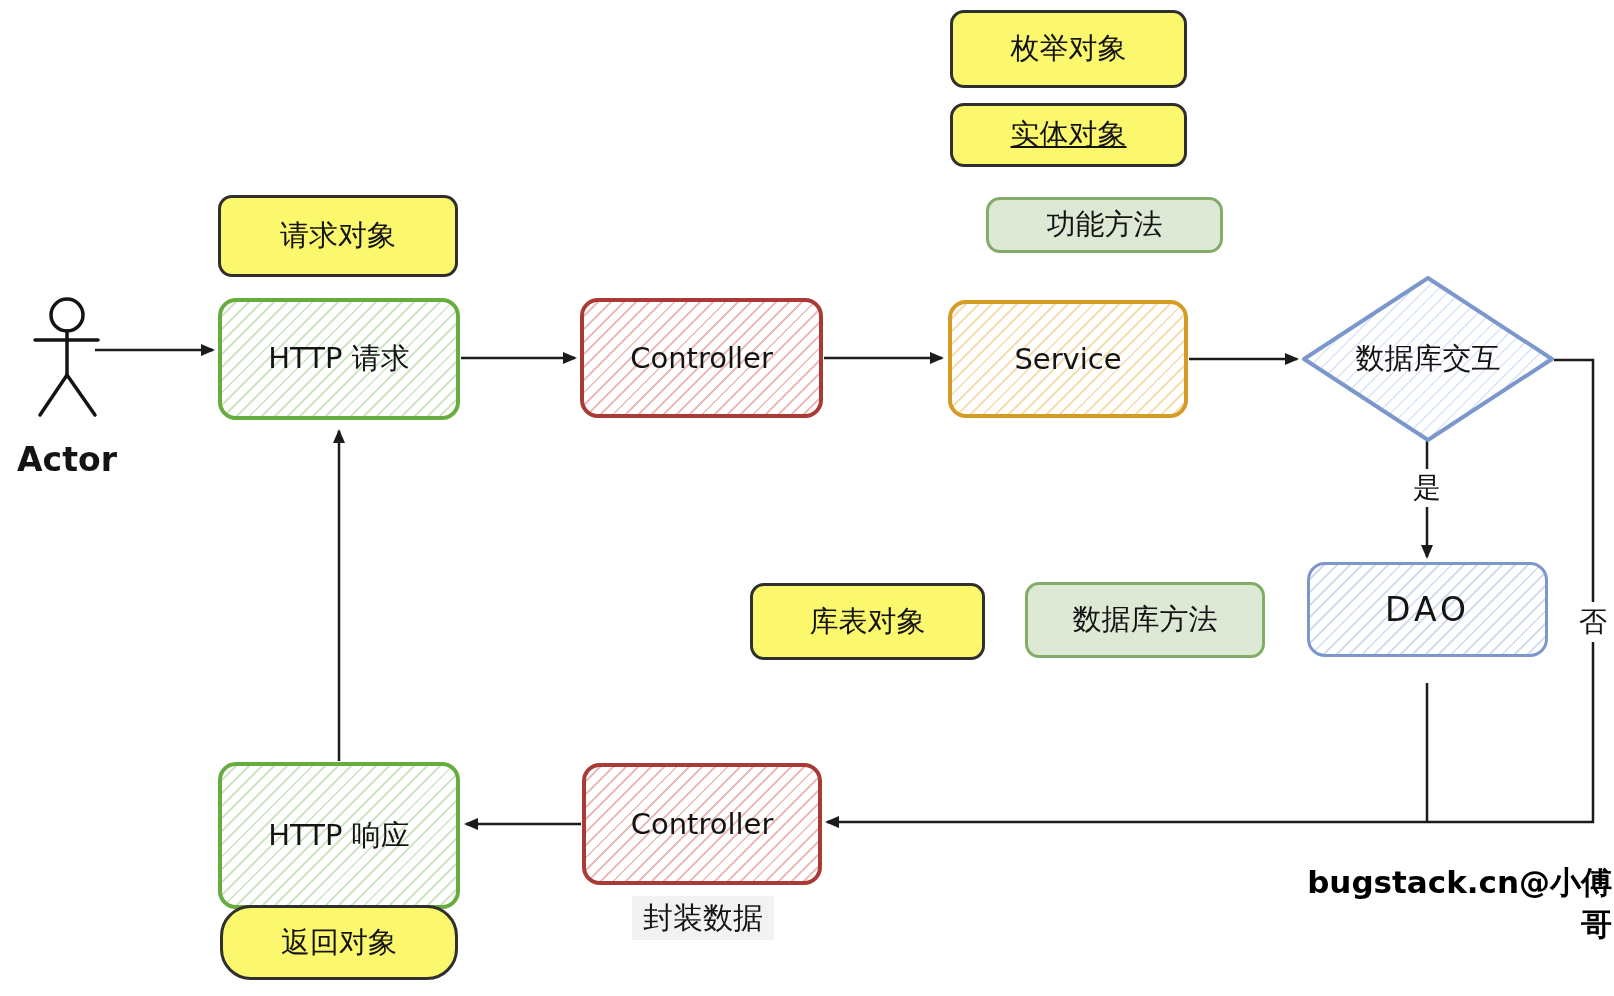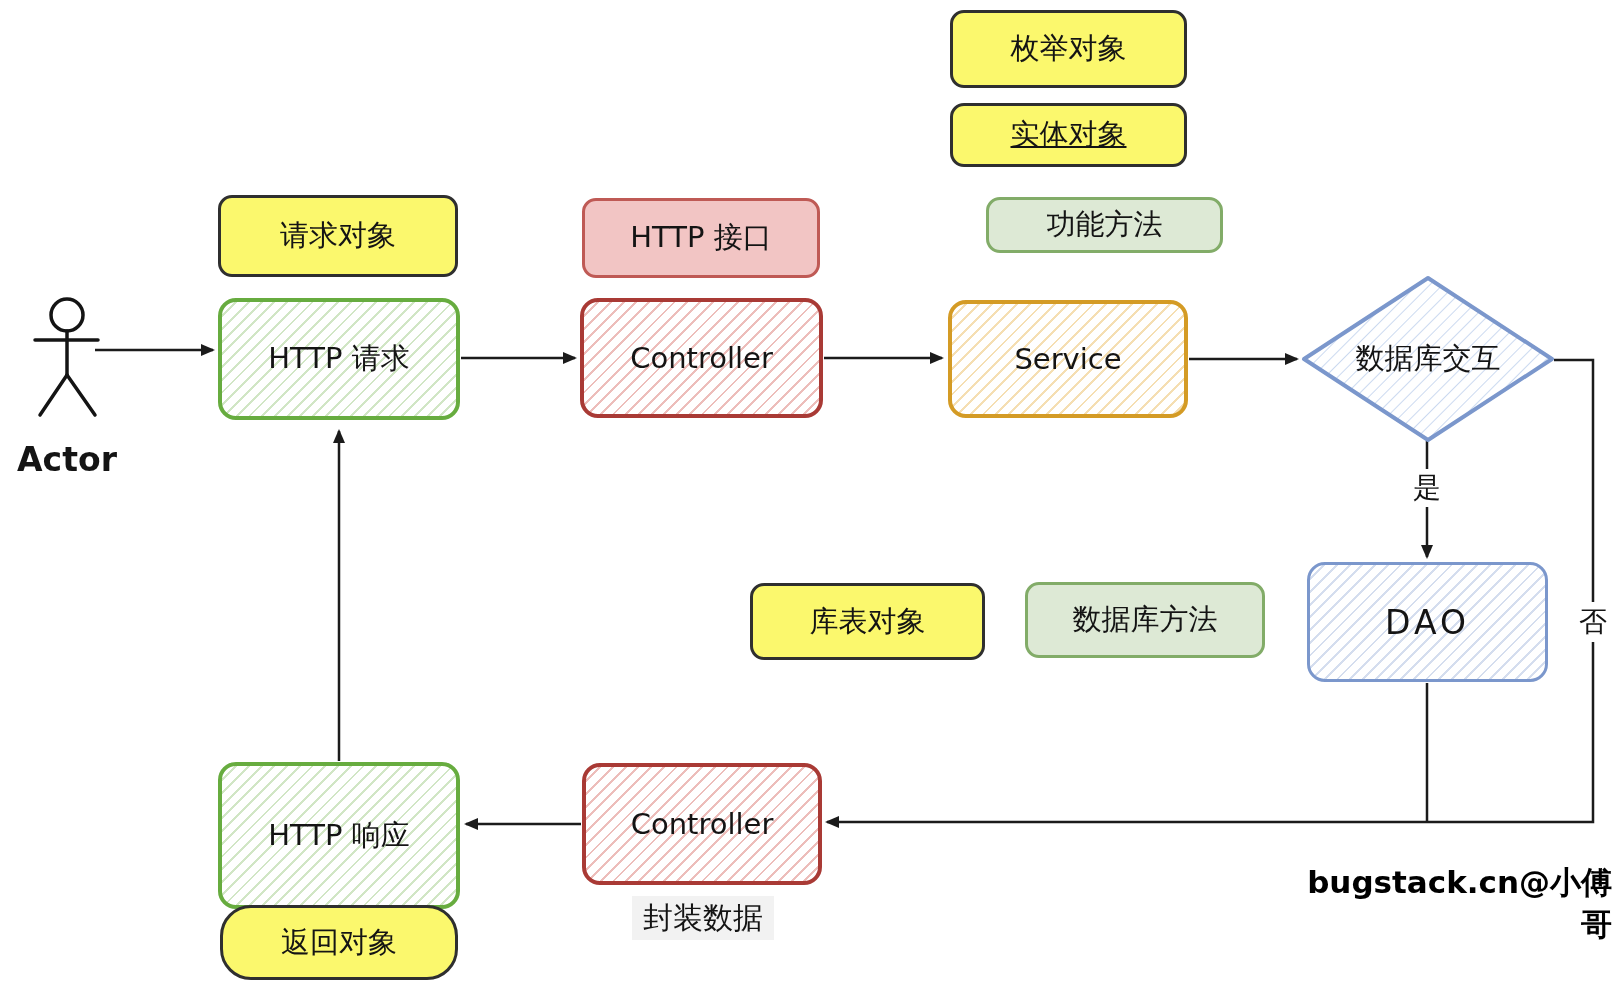--- a/index.html
+++ b/index.html
@@ -66,23 +66,20 @@
   </svg>
   <div class="actor-label" style="left:8px;top:440px;width:118px;">Actor</div>
 
   <div class="node tag-yellow" style="left:218px;top:195px;width:240px;height:82px;">
     <span>请求对象</span>
   </div>
   <div class="node hatch hatch-green" style="left:218px;top:298px;width:242px;height:122px;">
     <span>HTTP 请求</span>
   </div>
 
-  <div class="node tag-pink" style="left:582px;top:198px;width:238px;height:80px;">
-    <span>HTTP 接口</span>
-  </div>
   <div class="node hatch hatch-red" style="left:580px;top:298px;width:243px;height:120px;">
     <span>Controller</span>
   </div>
 
   <div class="node tag-yellow" style="left:950px;top:10px;width:237px;height:78px;">
     <span>枚举对象</span>
   </div>
   <div class="node tag-yellow" style="left:950px;top:103px;width:237px;height:64px;text-decoration:underline;">
     <span>实体对象</span>
   </div>
@@ -99,21 +96,21 @@
         <pattern id="hatchBlue" width="9" height="9" patternUnits="userSpaceOnUse" patternTransform="rotate(45)">
           <rect width="9" height="9" fill="#ffffff"></rect>
           <line x1="0" y1="0" x2="0" y2="9" stroke="#ccdaf0" stroke-width="2"></line>
         </pattern>
       </defs>
       <polygon points="128,4 252,85 128,166 4,85" fill="url(#hatchBlue)" stroke="#7b97cc" stroke-width="4" stroke-linejoin="round"></polygon>
     </svg>
     <span class="node-label">数据库交互</span>
   </div>
 
-  <div class="node hatch hatch-blue" style="left:1307px;top:562px;width:241px;height:120px;justify-content:center;">
+  <div class="node hatch hatch-blue" style="left:1307px;top:562px;width:241px;height:95px;justify-content:center;">
     <span class="dao-label">DAO</span>
   </div>
 
   <div class="node tag-yellow" style="left:750px;top:583px;width:235px;height:77px;">
     <span>库表对象</span>
   </div>
   <div class="node tag-green" style="left:1025px;top:582px;width:240px;height:76px;">
     <span>数据库方法</span>
   </div>
 

